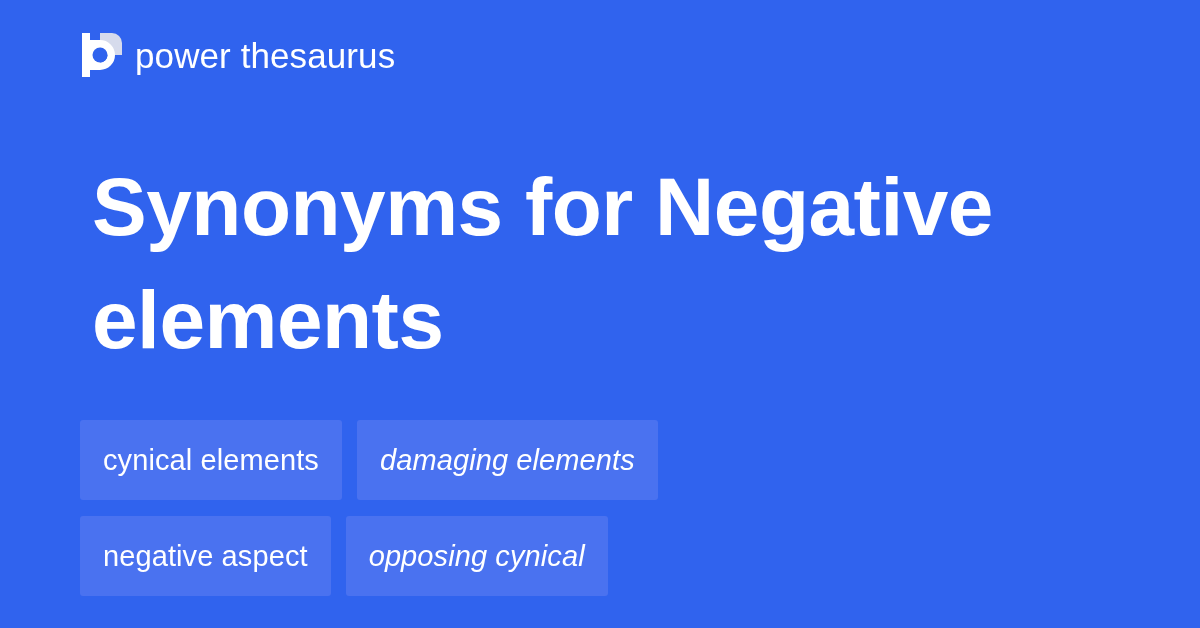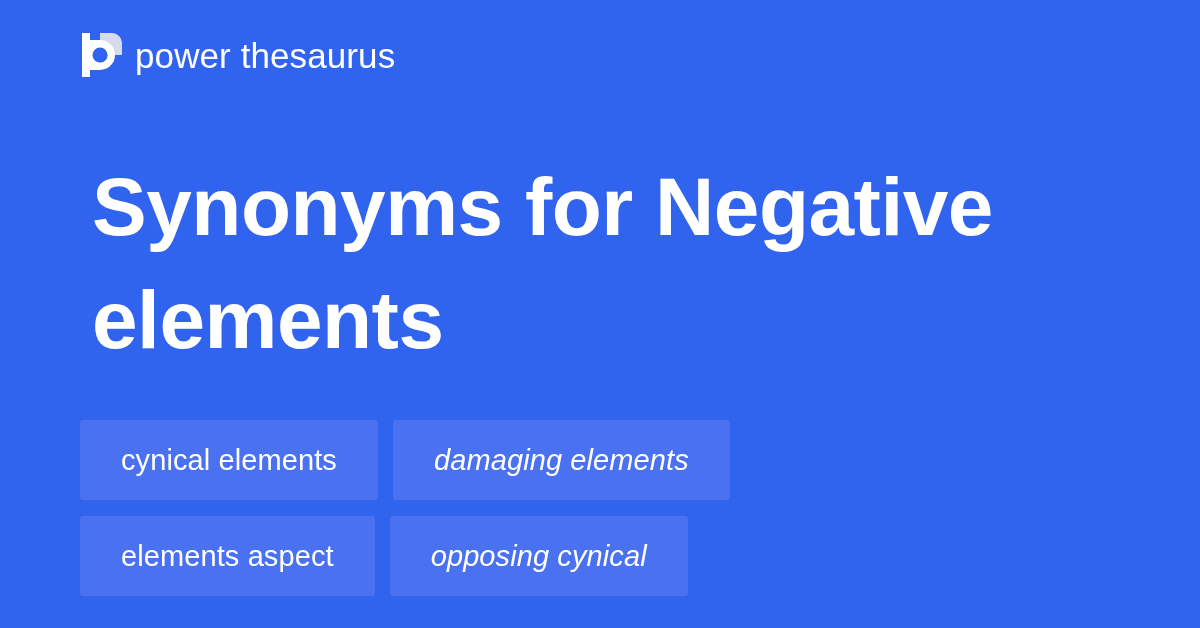--- a/index.html
+++ b/index.html
@@ -82,21 +82,21 @@
   }
 
   .chip {
     height: 80px;
     box-sizing: border-box;
     background: #4a72f0;
     border-radius: 3px;
     display: flex;
     align-items: center;
     justify-content: center;
-    padding: 0 41px;
+    padding: 0 23px;
     color: #ffffff;
     font-size: 29px;
     font-weight: 400;
     line-height: 1;
     white-space: nowrap;
     letter-spacing: 0.1px;
   }
 
   .chip + .chip {
     margin-left: 15px;
@@ -123,19 +123,19 @@
   <h1 class="headline">Synonyms for Negative elements</h1>
 
   <div class="chips">
 
     <div class="chip-row">
       <div class="chip">cynical elements</div>
       <div class="chip">damaging elements</div>
     </div>
 
     <div class="chip-row">
-      <div class="chip">elements aspect</div>
+      <div class="chip">negative aspect</div>
       <div class="chip">opposing cynical</div>
     </div>
 
   </div>
 
 </div>
 
 </body></html>

